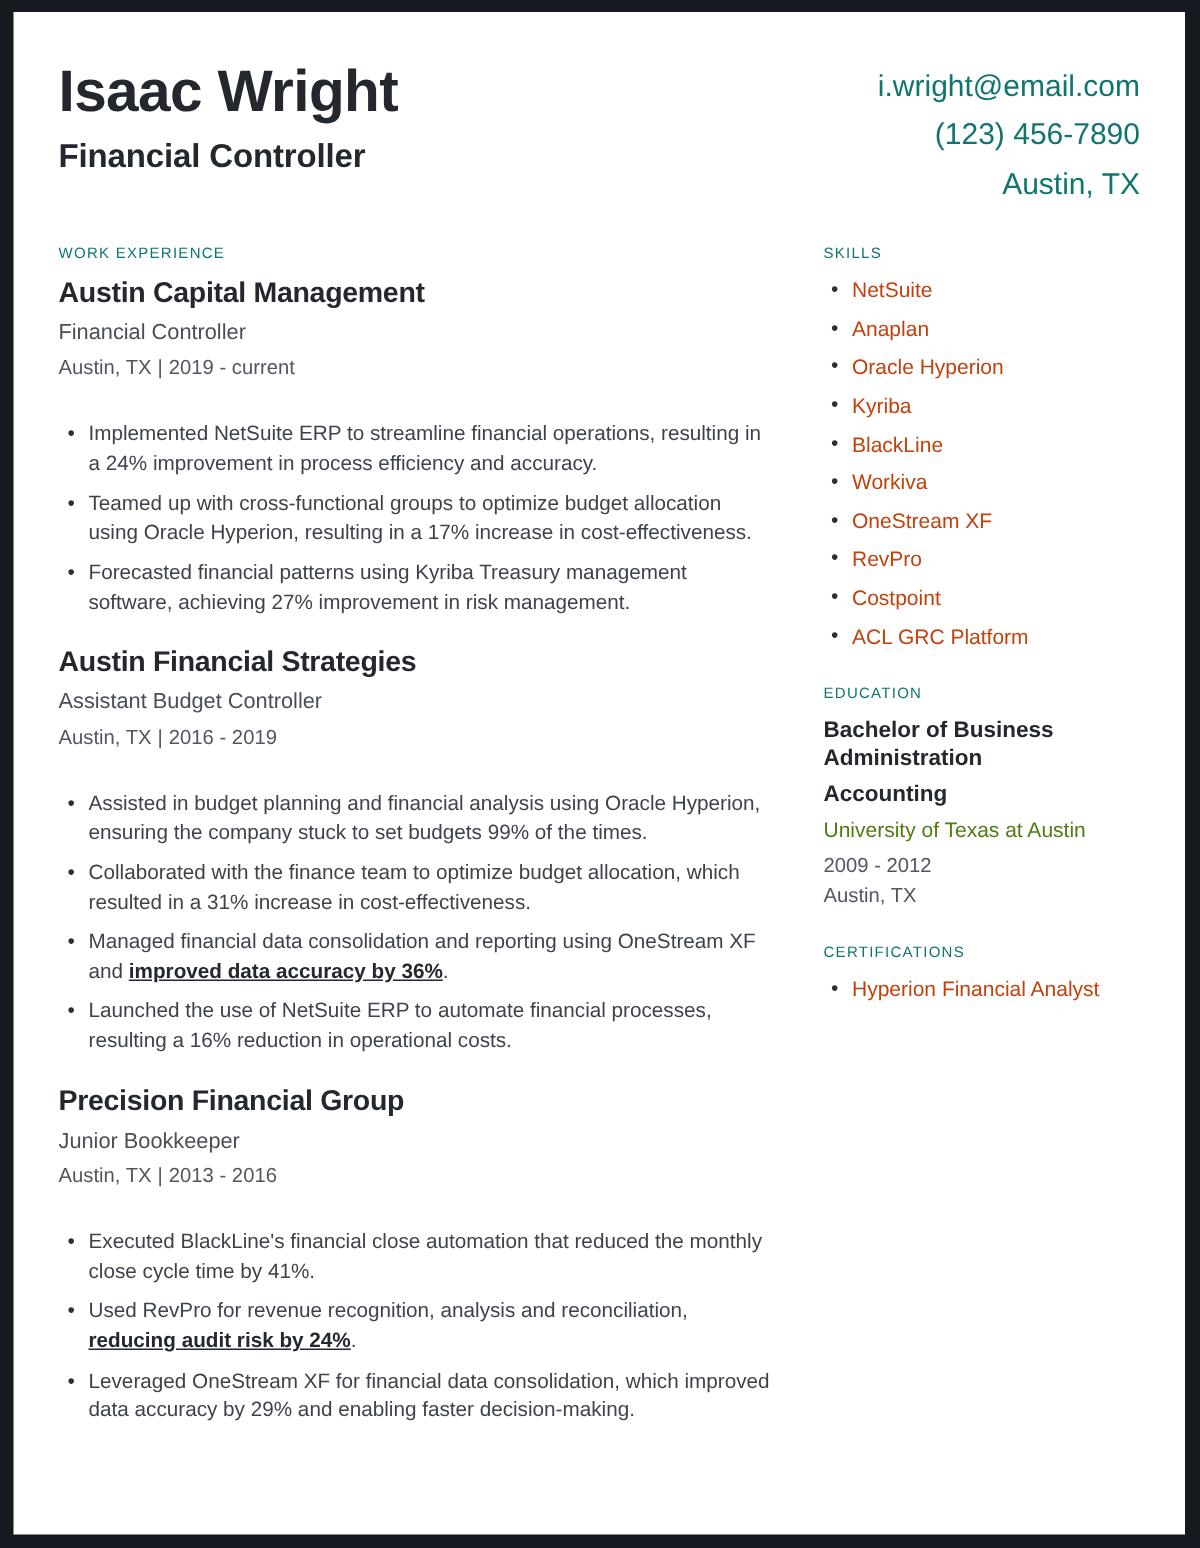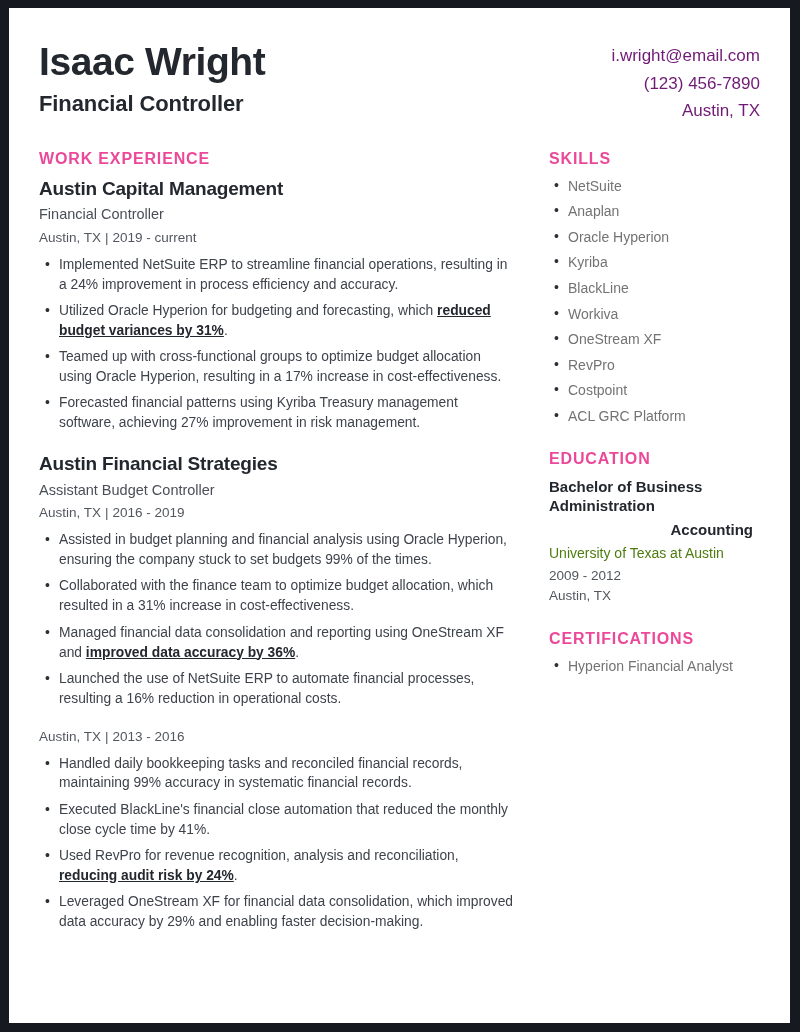--- a/index.html
+++ b/index.html
@@ -26,84 +26,84 @@
   .identity { padding-top:4px; }
   .name {
     font-size:39px; font-weight:bold; color:#23272e;
     letter-spacing:-0.4px; line-height:1.12;
   }
   .job-subtitle {
     font-size:22px; font-weight:bold; color:#23272e;
     margin-top:7px; letter-spacing:-0.1px;
   }
   .contact { text-align:right; padding-top:6px; min-width:180px; }
-  .contact-line { font-size:17px; color:#701a75; line-height:1.62; }
+  .contact-line { font-size:20px; color:#0f766e; line-height:1.62; }
   .contact-link {
     font-size:14.5px; color:#2d7ff9; text-decoration:underline;
     line-height:1.62; display:inline-block; cursor:pointer;
   }
 
   
   .columns { display:flex; margin-top:25px; align-items:flex-start; }
   .col-main { width:500px; padding-right:26px; }
   .col-side { width:214px; padding-left:10px; }
 
   .section-head {
-    font-size:16px; font-weight:bold; color:#ec4899;
+    font-size:10px; font-weight:normal; color:#0f766e;
     letter-spacing:0.85px; text-transform:uppercase;
   }
   .main-head { margin-bottom:9px; }
 
   
   .job { margin-bottom:19px; }
   .job:last-child { margin-bottom:0; }
   .job-company {
     font-size:19px; font-weight:bold; color:#23272e;
     letter-spacing:-0.2px; line-height:1.3;
   }
   .job-role {
     font-size:14.5px; color:#4a4f57; margin-top:4px; line-height:1.35;
   }
   .job-meta {
     font-size:13.5px; color:#52575f; margin-top:4px; line-height:1.4;
   }
   .job-meta .sep { padding:0 4px; }
-  ul.bullets { list-style:none; margin-top:7px; }
+  ul.bullets { list-style:none; margin-top:24px; }
   ul.bullets li {
     position:relative; padding-left:20px;
     font-size:13.8px; color:#3e434b; line-height:1.44;
     margin-bottom:6.5px;
   }
   ul.bullets li:last-child { margin-bottom:0; }
   ul.bullets li::before {
     content:"•"; position:absolute; left:6px; top:-1px;
     color:#2b2f36; font-size:14px;
   }
   .hl { font-weight:bold; text-decoration:underline; color:#23272e; }
 
   
   .side-block { margin-bottom:24px; }
   .side-head { margin-bottom:9px; }
   ul.side-list { list-style:none; }
   ul.side-list li {
     position:relative; padding-left:19px;
-    font-size:14px; color:#737373; line-height:1.33;
+    font-size:14px; color:#c2410c; line-height:1.33;
     margin-bottom:7px;
   }
   ul.side-list li::before {
     content:"•"; position:absolute; left:5px; top:-1px;
     color:#2b2f36; font-size:14px;
   }
   .edu-degree {
     font-size:15px; font-weight:bold; color:#23272e;
     line-height:1.27; margin-bottom:5px;
   }
   .edu-major {
     font-size:15px; font-weight:bold; color:#23272e;
-    line-height:1.27; margin-bottom:5px;text-align:right;
+    line-height:1.27; margin-bottom:5px;
   }
   .edu-school {
     font-size:14px; color:#4d7c0f; line-height:1.33; margin-bottom:4px;
   }
   .edu-line { font-size:13.5px; color:#52575f; line-height:1.45; }
   .edu-block { margin-top:2px; }
 </style>
 </head>
 <body>
 
@@ -128,40 +128,40 @@
 
     <div class="col-main">
       <div class="section-head main-head">WORK EXPERIENCE</div>
       <div id="jobs-container">
                 <div class="job">
                   <div class="job-company">Austin Capital Management</div>
                   <div class="job-role">Financial Controller</div>
                   <div class="job-meta"><span>Austin, TX</span><span class="sep">|</span><span>2019 - current</span></div>
                   <ul class="bullets">
                     <li>Implemented NetSuite ERP to streamline financial operations, resulting in a 24% improvement in process efficiency and accuracy.</li>
-                    <li>Utilized Oracle Hyperion for budgeting and forecasting, which <span class="hl">reduced budget variances by 31%</span>.</li>
                     <li>Teamed up with cross-functional groups to optimize budget allocation using Oracle Hyperion, resulting in a 17% increase in cost-effectiveness.</li>
                     <li>Forecasted financial patterns using Kyriba Treasury management software, achieving 27% improvement in risk management.</li>
                   </ul>
                 </div>
                 <div class="job">
                   <div class="job-company">Austin Financial Strategies</div>
                   <div class="job-role">Assistant Budget Controller</div>
                   <div class="job-meta"><span>Austin, TX</span><span class="sep">|</span><span>2016 - 2019</span></div>
                   <ul class="bullets">
                     <li>Assisted in budget planning and financial analysis using Oracle Hyperion, ensuring the company stuck to set budgets 99% of the times.</li>
                     <li>Collaborated with the finance team to optimize budget allocation, which resulted in a 31% increase in cost-effectiveness.</li>
                     <li>Managed financial data consolidation and reporting using OneStream XF and <span class="hl">improved data accuracy by 36%</span>.</li>
                     <li>Launched the use of NetSuite ERP to automate financial processes, resulting a 16% reduction in operational costs.</li>
                   </ul>
                 </div>
                 <div class="job">
+                  <div class="job-company">Precision Financial Group</div>
+                  <div class="job-role">Junior Bookkeeper</div>
                   <div class="job-meta"><span>Austin, TX</span><span class="sep">|</span><span>2013 - 2016</span></div>
                   <ul class="bullets">
-                    <li>Handled daily bookkeeping tasks and reconciled financial records, maintaining 99% accuracy in systematic financial records.</li>
                     <li>Executed BlackLine's financial close automation that reduced the monthly close cycle time by 41%.</li>
                     <li>Used RevPro for revenue recognition, analysis and reconciliation, <span class="hl">reducing audit risk by 24%</span>.</li>
                     <li>Leveraged OneStream XF for financial data consolidation, which improved data accuracy by 29% and enabling faster decision-making.</li>
                   </ul>
                 </div>
               </div>
     </div>
 
     <div class="col-side">
 

